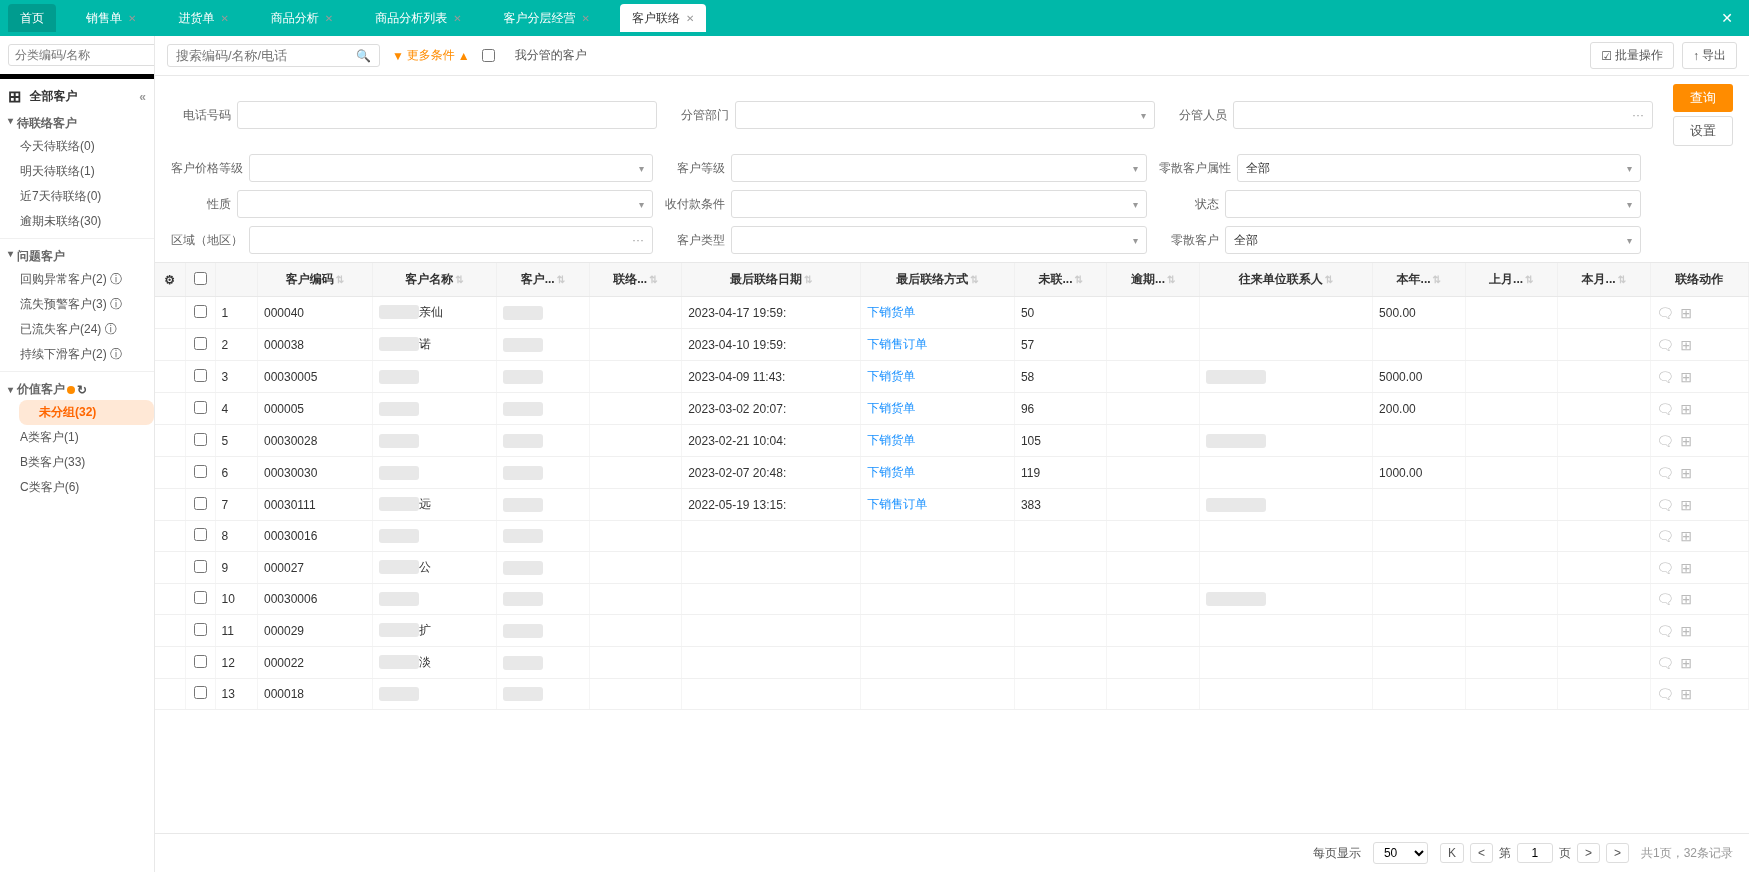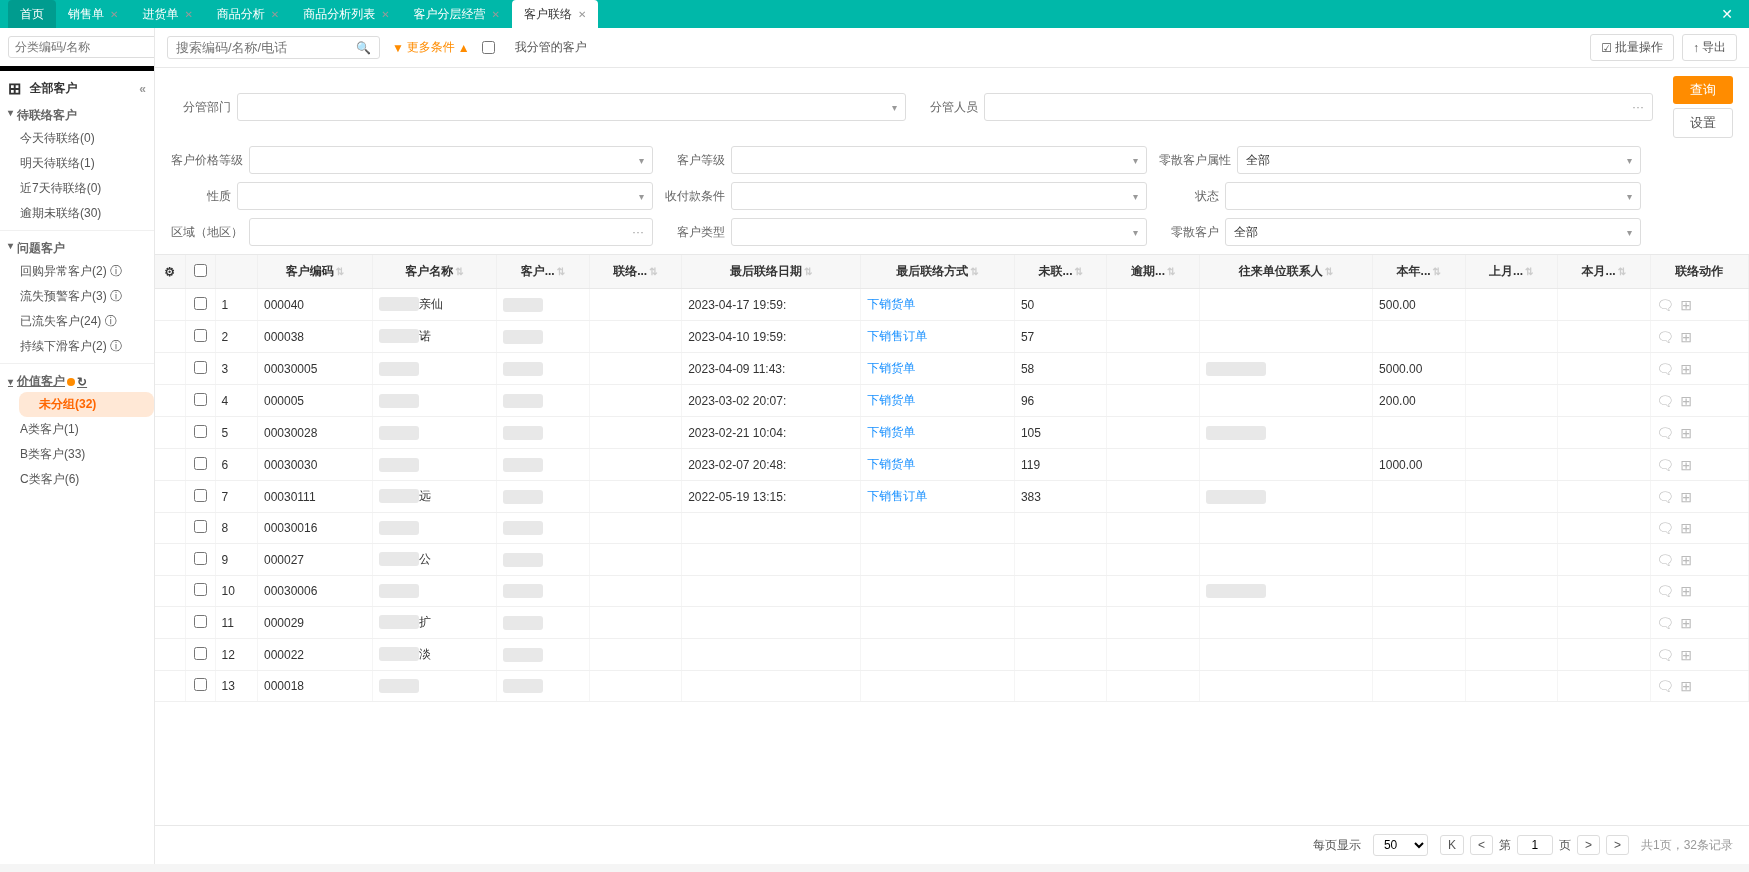--- a/index.html
+++ b/index.html
@@ -3,23 +3,23 @@
   <meta charset="utf-8">
   <style>
     * { box-sizing: border-box; margin: 0; padding: 0; font-family: 'Microsoft YaHei', Arial, sans-serif; font-size: 12px; }
     body { background: #f5f5f5; overflow: hidden; }
 
     
     .top-nav {
       display: flex;
       align-items: center;
       background: #00b8a9;
-      height: 28px;
+      height: 36px;
       padding: 0 8px;
-      gap: 0;
+      gap: 18px;
     }
     .nav-tab {
       display: flex; align-items: center; gap: 4px;
       padding: 0 12px;
       height: 28px;
       border-radius: 4px 4px 0 0;
       color: #fff;
       cursor: pointer;
       font-size: 13px;
       white-space: nowrap;
@@ -340,21 +340,21 @@
     </div>
     <div class="sidebar-item">
       <span>已流失客户(24) ⓘ</span>
     </div>
     <div class="sidebar-item">
       <span>持续下滑客户(2) ⓘ</span>
     </div>
 
     <div class="sidebar-divider"></div>
 
-    <div class="sidebar-group-label" style="display:flex;align-items:center;text-decoration:underline;">
+    <div class="sidebar-group-label" style="display:flex;align-items:center;">
       <span>价值客户</span>
       <span class="orange-dot"></span>
       <span class="refresh-icon">↻</span>
     </div>
     <div class="sidebar-item active">
       <span>未分组(32)</span>
     </div>
     <div class="sidebar-item">
       <span>A类客户(1)</span>
     </div>
@@ -390,20 +390,24 @@
         <button class="btn-export">
           <span>↑</span>
           <span>导出</span>
         </button>
       </div>
     </div>
 
     <div class="advanced-filter">
 
       <div class="filter-row">
+        <div class="filter-item">
+          <span class="filter-label">电话号码</span>
+          <input class="filter-input" type="text" style="">
+        </div>
         <div class="filter-item">
           <span class="filter-label">分管部门</span>
           <div class="filter-select">
             <span></span>
             <span class="arrow">▾</span>
           </div>
         </div>
         <div class="filter-item">
           <span class="filter-label">分管人员</span>
           <div class="filter-select">

